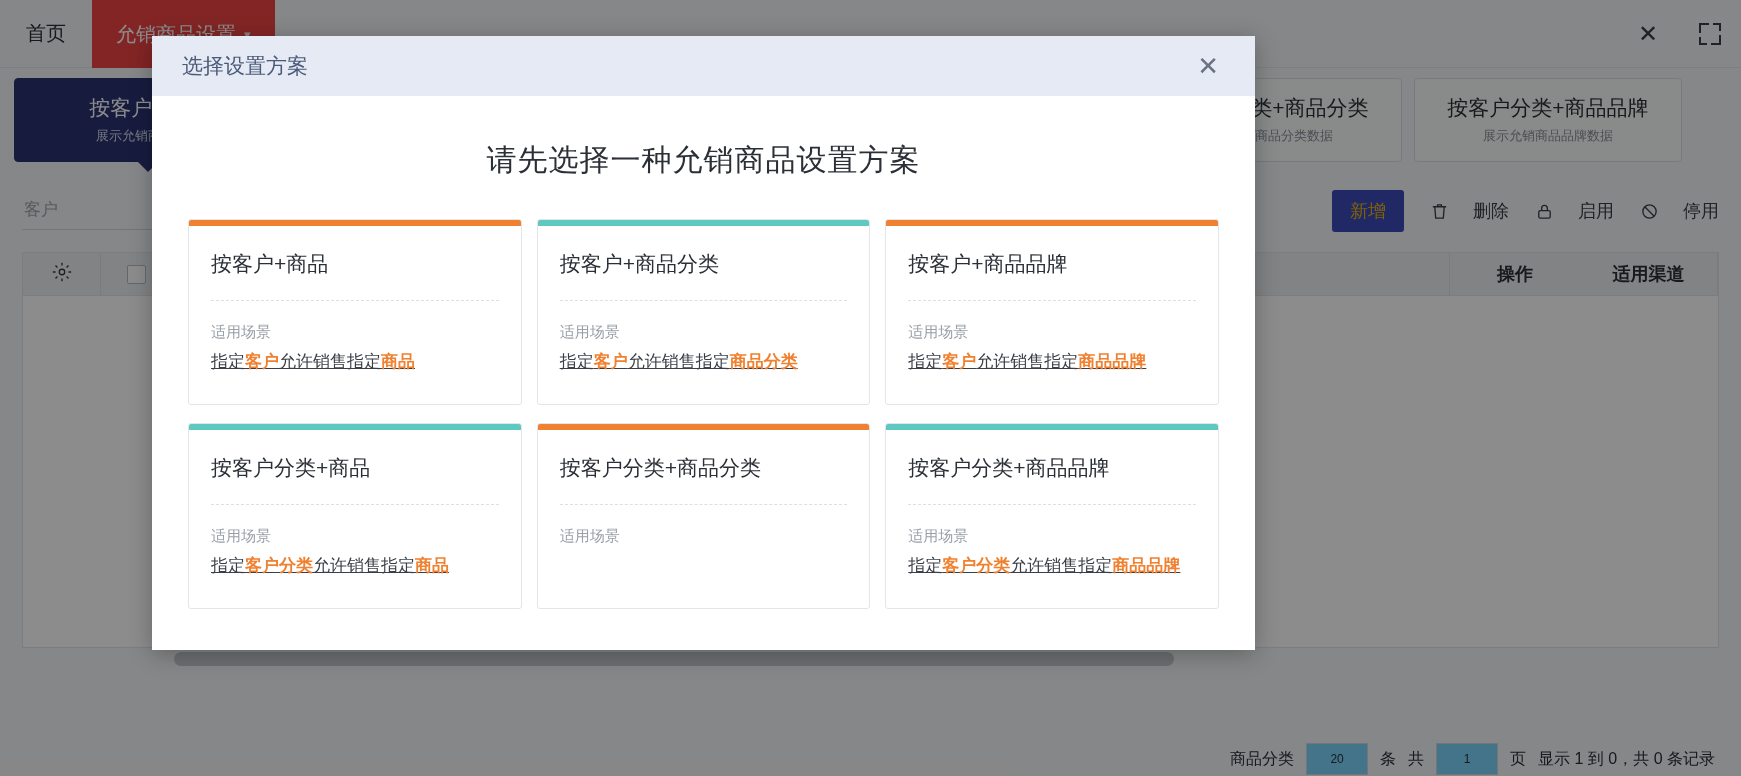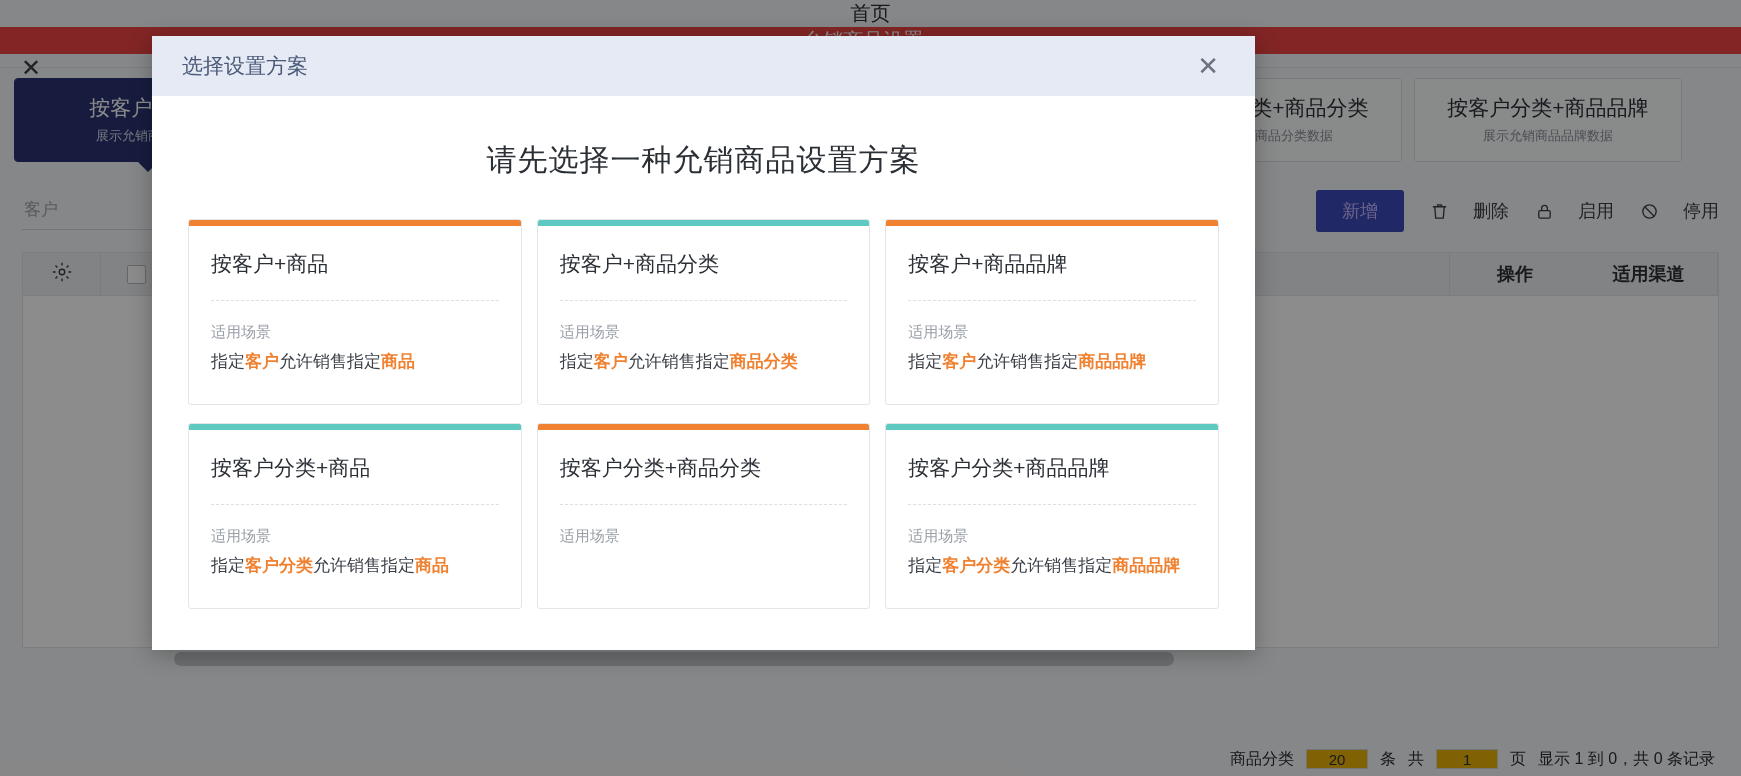--- a/index.html
+++ b/index.html
@@ -10,21 +10,21 @@
     background: #f0f2f5;
   }
   #app { position: relative; width: 1741px; height: 776px; }
 
   
   .bg-layer { position: absolute; inset: 0; background: #f5f6f8; }
 
   .topbar {
     position: absolute; left: 0; top: 0; width: 1741px; height: 68px;
     background: #f5f6f8; border-bottom: 1px solid #e4e6eb;
-    display: flex; align-items: stretch; flex-direction: column;
+    display: flex; align-items: stretch;
   }
   .tab-home {
     display: flex; align-items: center; justify-content: center;
     padding: 0 26px; font-size: 20px; color: #2b2f36;
   }
   .tab-active {
     display: flex; align-items: center; justify-content: center;
     gap: 8px; padding: 0 24px; background: #ef4444; color: #ffffff;
     font-size: 20px; height: 68px;
   }
@@ -76,22 +76,22 @@
   .filter-row {
     position: absolute; left: 0; top: 178px; width: 1741px; height: 66px;
     display: flex; align-items: center; padding: 0 22px;
   }
   .filter-field {
     width: 236px; border-bottom: 1px solid #d2d6dc; padding: 6px 2px 8px 2px;
     font-size: 17px; color: #a0a4ab;
   }
   .toolbar { margin-left: auto; display: flex; align-items: center; gap: 26px; }
   .btn-primary {
-    background: #3b4ab8; color: #c4b5fd; font-size: 18px;
-    padding: 9px 26px; border-radius: 3px; border: none;
+    background: #3b4ab8; color: #eab308; font-size: 18px;
+    padding: 9px 18px; border-radius: 3px; border: none;
   }
   .tb-item { display: flex; align-items: center; gap: 24px; font-size: 18px; color: #3a3f47; }
   .tb-item svg { display: block; }
 
   
   .table-head {
     position: absolute; left: 22px; top: 252px; width: 1697px; height: 44px;
     background: #eceef1; border: 1px solid #e0e3e8;
     display: flex; align-items: stretch;
   }
@@ -122,22 +122,22 @@
     position: absolute; left: 152px; top: 0; width: 1000px; height: 14px;
     background: #c6c9ce; border-radius: 7px;
   }
 
   .footer-bar {
     position: absolute; left: 0; top: 742px; width: 1741px; height: 34px;
     display: flex; align-items: center; justify-content: flex-end;
     gap: 12px; padding-right: 26px; font-size: 16px; color: #2b2f36;
   }
   .pg-box {
-    width: 62px; height: 20px; border: 1px solid #d2d6dc; background: #eab308;
-    display: flex; align-items: center; justify-content: center; font-size: 15px;
+    width: 62px; height: 32px; border: 1px solid #d2d6dc; background: #7dd3fc;
+    display: flex; align-items: center; justify-content: center; font-size: 12px;
   }
 
   
   .dimmer {
     position: absolute; inset: 0; background: rgba(0,0,0,0.45); z-index: 20;
   }
 
   
   .modal {
     position: absolute; z-index: 30;
@@ -166,21 +166,21 @@
     background: #fff; border: 1px solid #e2e5ea; border-radius: 3px;
     height: 186px; padding: 0; position: relative; overflow: hidden;
   }
   .card-bar { height: 6px; width: 100%; }
   .card-inner { padding: 24px 22px 0 22px; }
   .card-title { font-size: 21px; color: #2b2f36; }
   .card-divider {
     margin-top: 22px; border-top: 1px dashed #dcdfe4; height: 0;
   }
   .card-scene-label { margin-top: 22px; font-size: 15px; color: #9aa0a8; }
-  .card-scene-desc { margin-top: 8px; font-size: 17px; color: #3a3f47; }
+  .card-scene-desc { margin-top: 8px; font-size: 17px; color: #3a3f47; text-decoration: underline; }
   .hl { color: #f08130; font-weight: bold; }
 </style>
 </head>
 <body>
 
 <div id="app">
 
   <div class="bg-layer">
 
     <div class="topbar">

